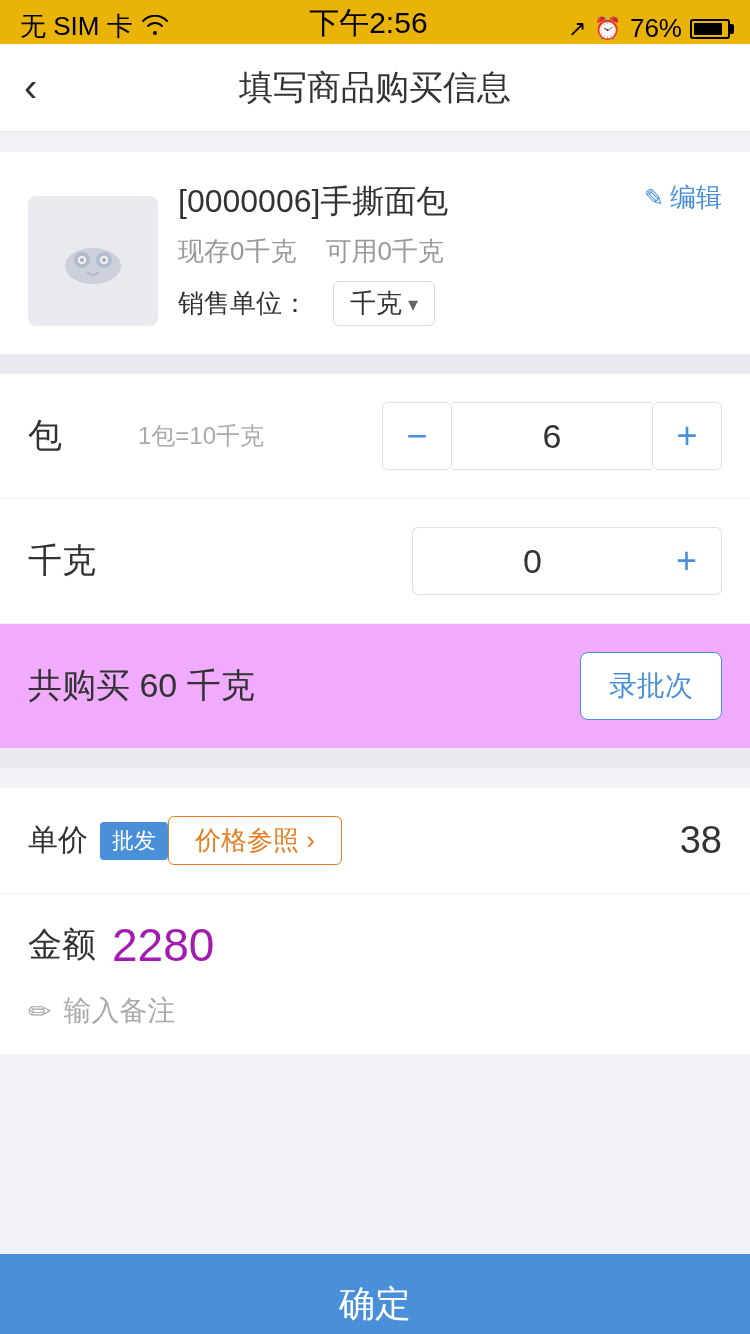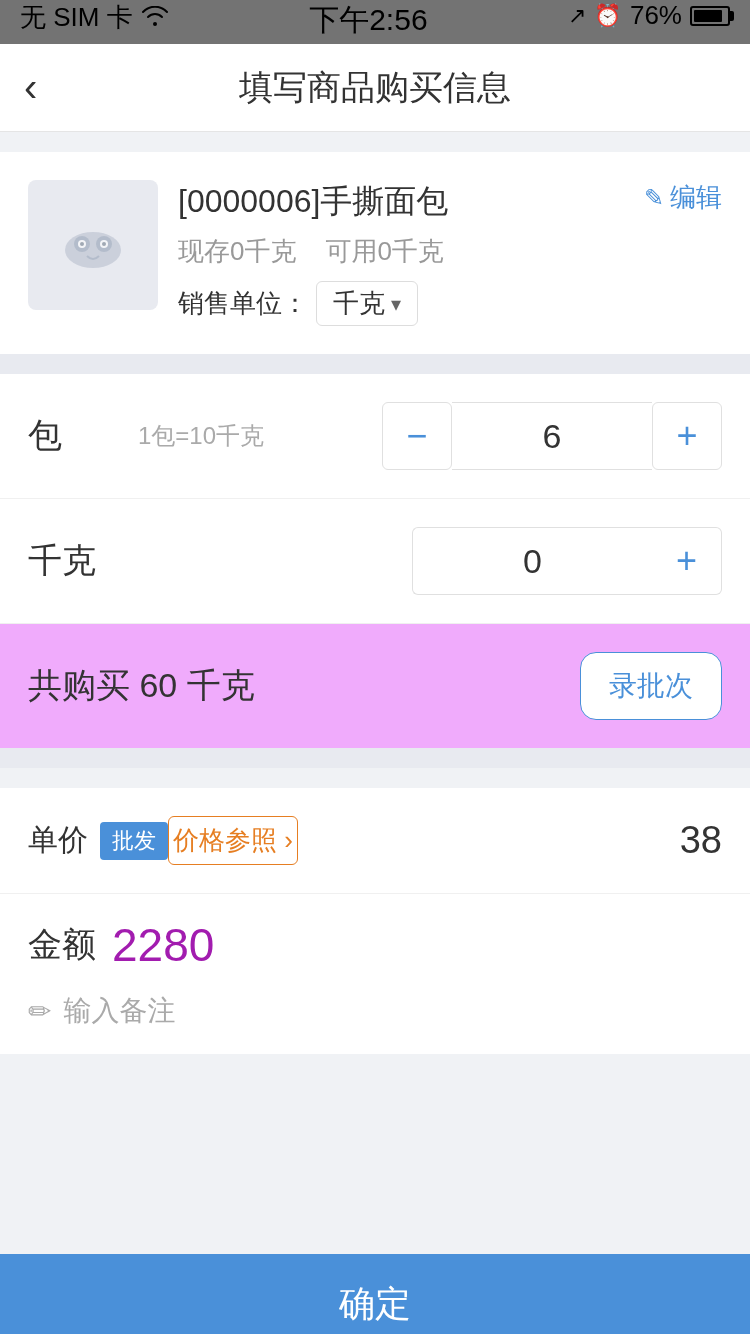--- a/index.html
+++ b/index.html
@@ -9,23 +9,23 @@
       min-height: 1334px;
       font-family: -apple-system, 'PingFang SC', 'Helvetica Neue', sans-serif;
       background: #f0f2f5;
       display: flex;
       flex-direction: column;
     }
 
     
     .status-bar {
       height: 44px;
-      background: #737373;
-      display: flex;
-      align-items: flex-start;
+      background: #eab308;
+      display: flex;
+      align-items: flex-end;
       justify-content: space-between;
       padding: 0 20px;
       font-size: 28px;
     }
     .status-left {
       display: flex;
       align-items: center;
       gap: 8px;
       font-size: 26px;
       color: #000;
@@ -65,21 +65,21 @@
       font-weight: 500;
       color: #333;
     }
 
     
     .product-card {
       background: #fff;
       margin-top: 20px;
       padding: 28px 28px;
       display: flex;
-      align-items: flex-start;
+      align-items: flex-end;
       gap: 20px;
       position: relative;
     }
     .product-thumb {
       width: 130px;
       height: 130px;
       background: #e8eaf0;
       border-radius: 8px;
       display: flex;
       align-items: center;
@@ -101,21 +101,21 @@
       margin-bottom: 10px;
     }
     .product-stock {
       font-size: 26px;
       color: #999;
       margin-bottom: 12px;
     }
     .product-unit-row {
       display: flex;
       align-items: center;
-      gap: 8px;
+      gap: 25px;
     }
     .product-unit-label {
       font-size: 26px;
       color: #333;
     }
     .unit-select {
       border: 1px solid #ddd;
       border-radius: 6px;
       padding: 4px 16px;
       font-size: 26px;
@@ -217,21 +217,21 @@
       padding: 28px 28px;
       background: #f0abfc;
     }
     .summary-text {
       font-size: 34px;
       color: #333;
       flex: 1;
     }
     .batch-btn {
       border: 1px solid #4a90d9;
-      border-radius: 16px;
+      border-radius: 8px;
       padding: 14px 28px;
       font-size: 28px;
       color: #4a90d9;
       background: #fff;
       cursor: pointer;
     }
 
     
     .price-section {
       background: #fff;
@@ -249,21 +249,21 @@
       background: #4a90d9;
       color: #fff;
       font-size: 22px;
       padding: 4px 12px;
       border-radius: 4px;
       margin-right: 0;
     }
     .price-ref-btn {
       border: 1px solid #e67e22;
       border-radius: 6px;
-      padding: 6px 4px;
+      padding: 6px 26px;
       font-size: 26px;
       color: #e67e22;
       background: #fff;
       cursor: pointer;
       display: flex;
       align-items: center;
       gap: 4px;
     }
     .price-value {
       margin-left: auto;

